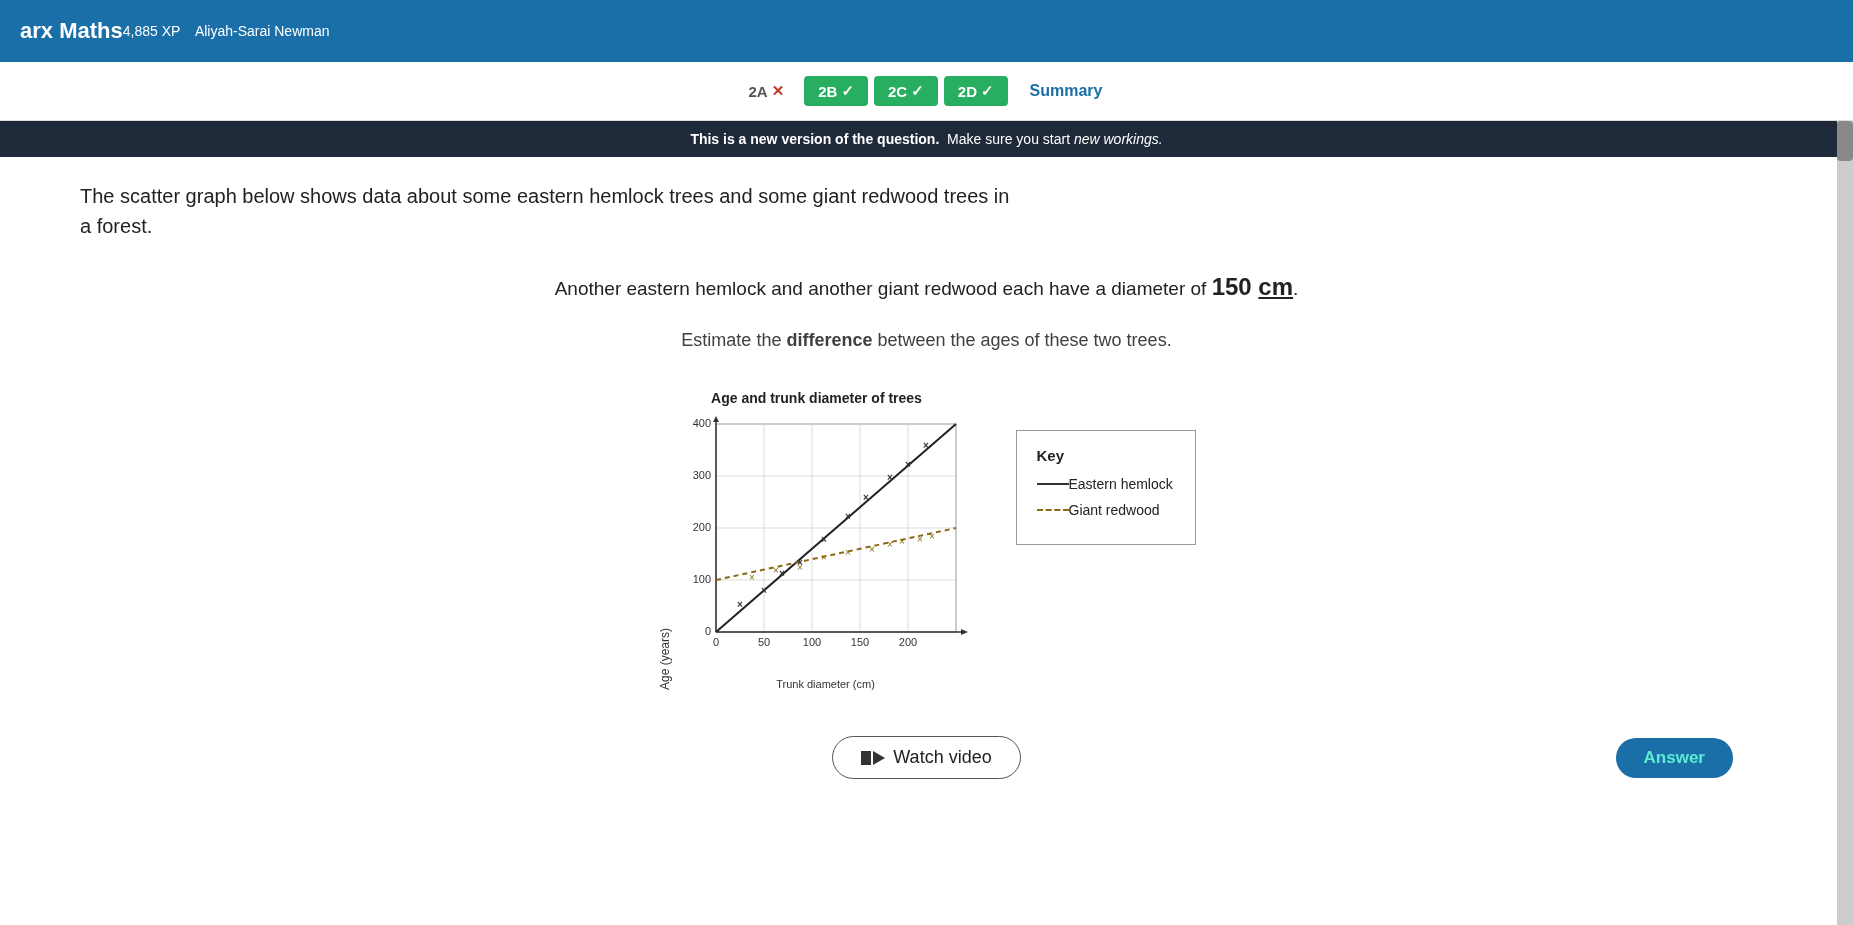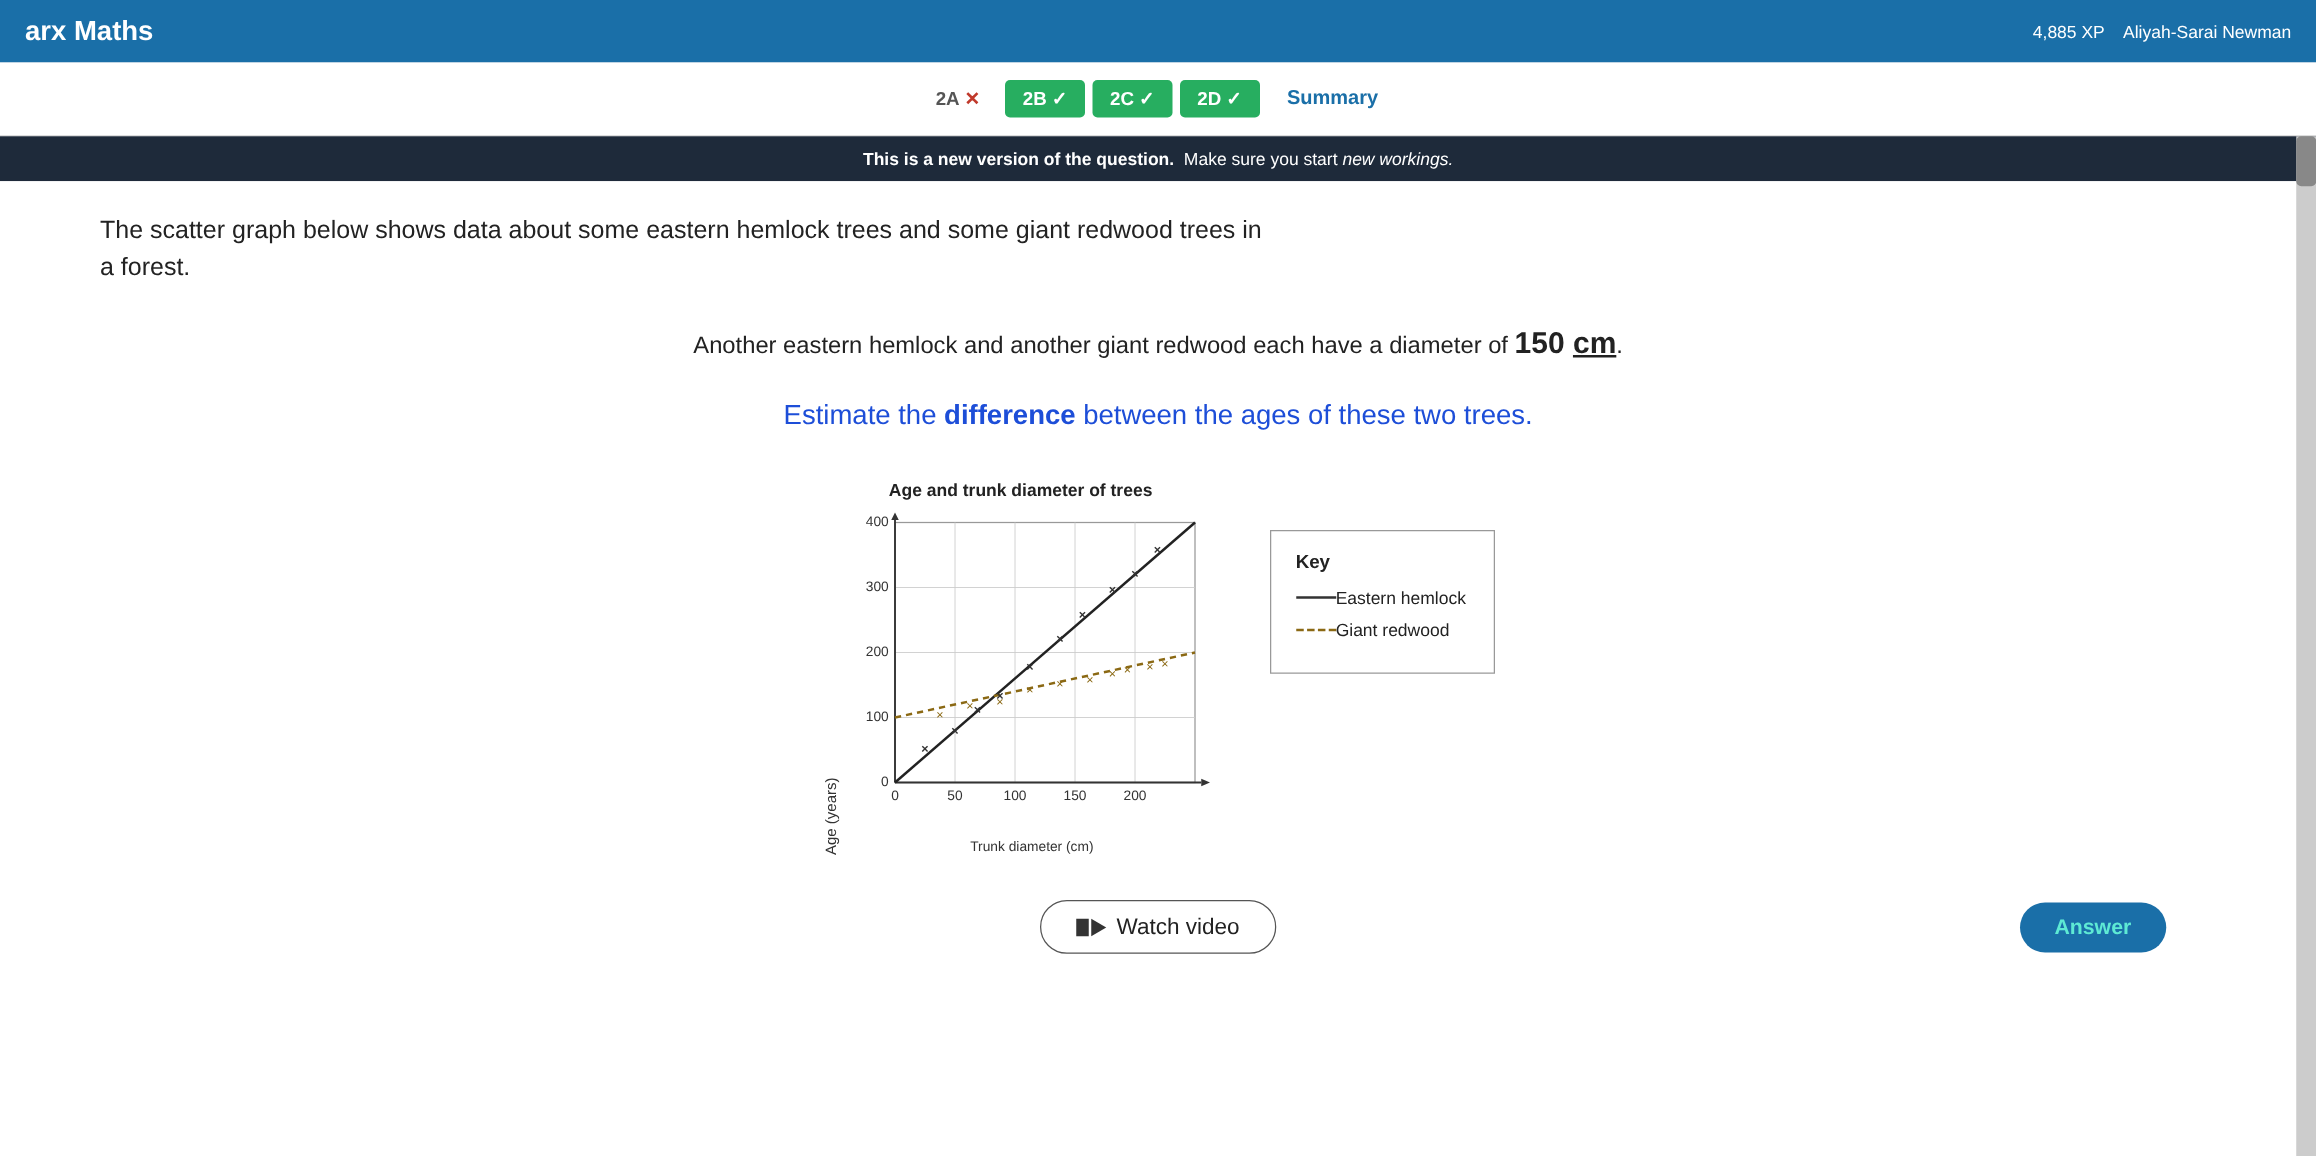--- a/index.html
+++ b/index.html
@@ -8,24 +8,23 @@
       background: #e8e8e8;
       min-height: 925px;
       overflow-x: hidden;
     }
 
     
     .header {
       background: #1a6fa8;
       color: white;
       padding: 0 20px;
-      height: 50px;
-      display: flex;
-      align-items: center;
-      justify-content: space-between;
+      height: 62px;
+      display: flex;
+      align-items: center;
     }
     .header-title {
       font-size: 22px;
       font-weight: bold;
       color: white;
     }
     .header-right {
       font-size: 14px;
       color: white;
     }
@@ -110,22 +109,22 @@
     .question-text2 {
       text-align: center;
       font-size: 19px;
       color: #222;
       margin-bottom: 22px;
       line-height: 1.5;
     }
 
     .question-text3 {
       text-align: center;
-      font-size: 22px;
-      color: #1d4ed8;
+      font-size: 18px;
+      color: #404040;
       margin-bottom: 36px;
       line-height: 1.5;
     }
 
     .highlight-150 {
       font-size: 24px;
       font-weight: bold;
     }
     .underline-cm {
       text-decoration: underline;
@@ -133,21 +132,21 @@
     .bold-diff {
       font-weight: bold;
     }
 
     
     .chart-key-container {
       display: flex;
       justify-content: center;
       align-items: flex-start;
       gap: 40px;
-      margin-bottom: 16px;
+      margin-bottom: 26px;
     }
 
     .chart-container {
       display: flex;
       flex-direction: column;
       align-items: center;
     }
 
     .chart-title {
       font-size: 14px;

